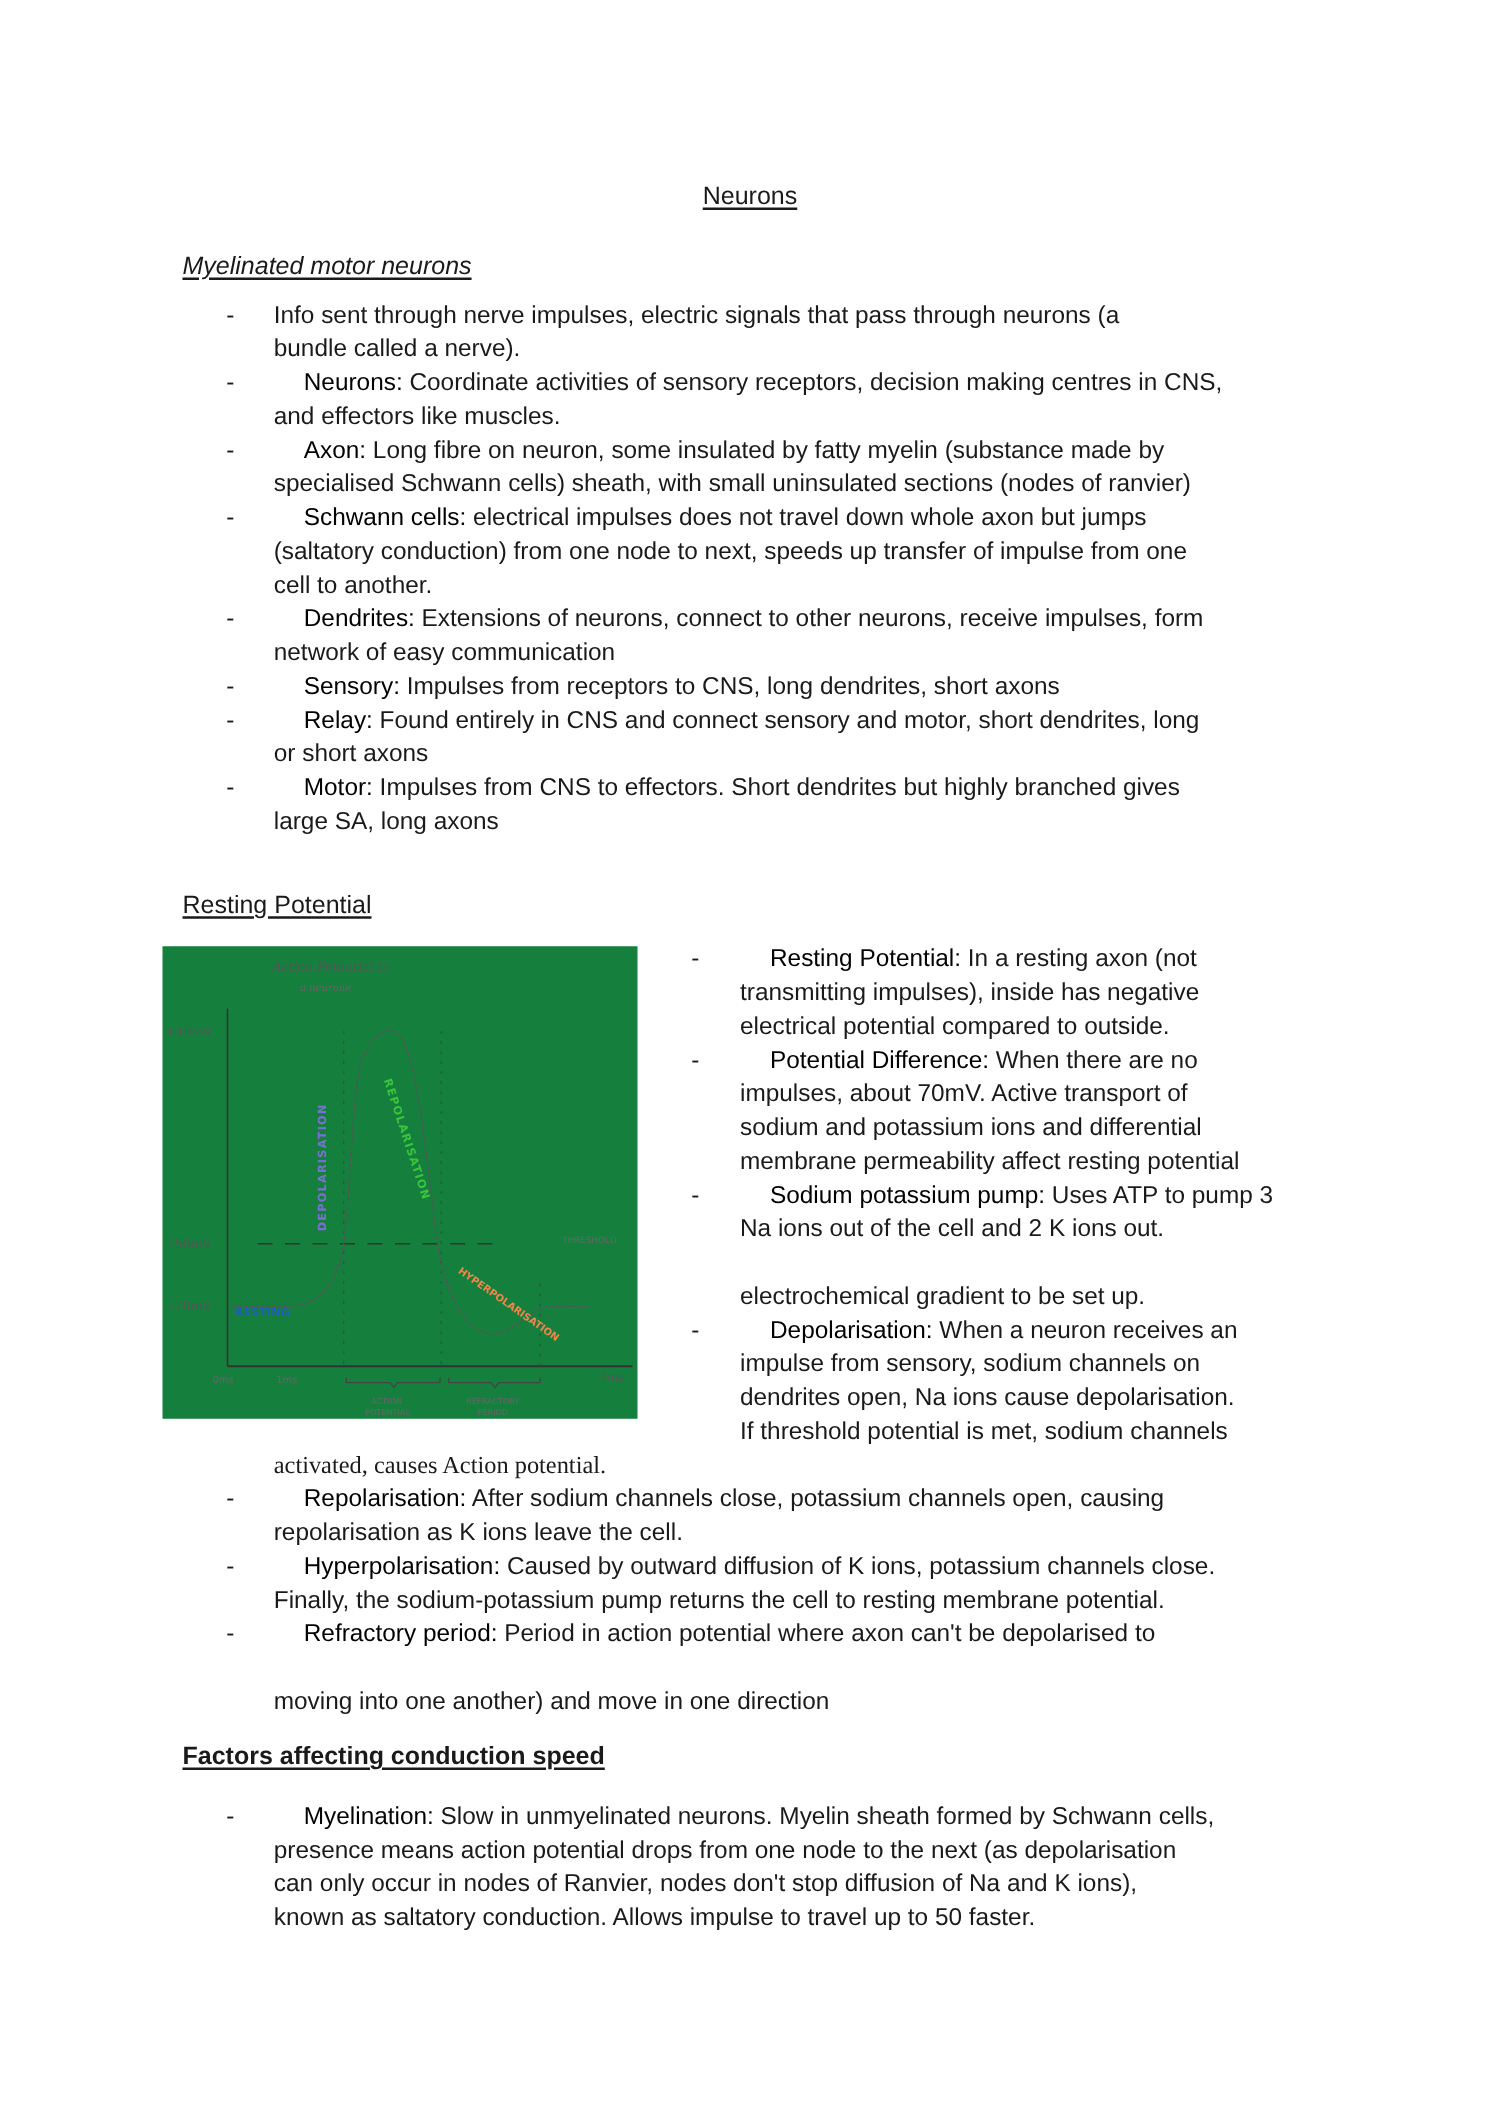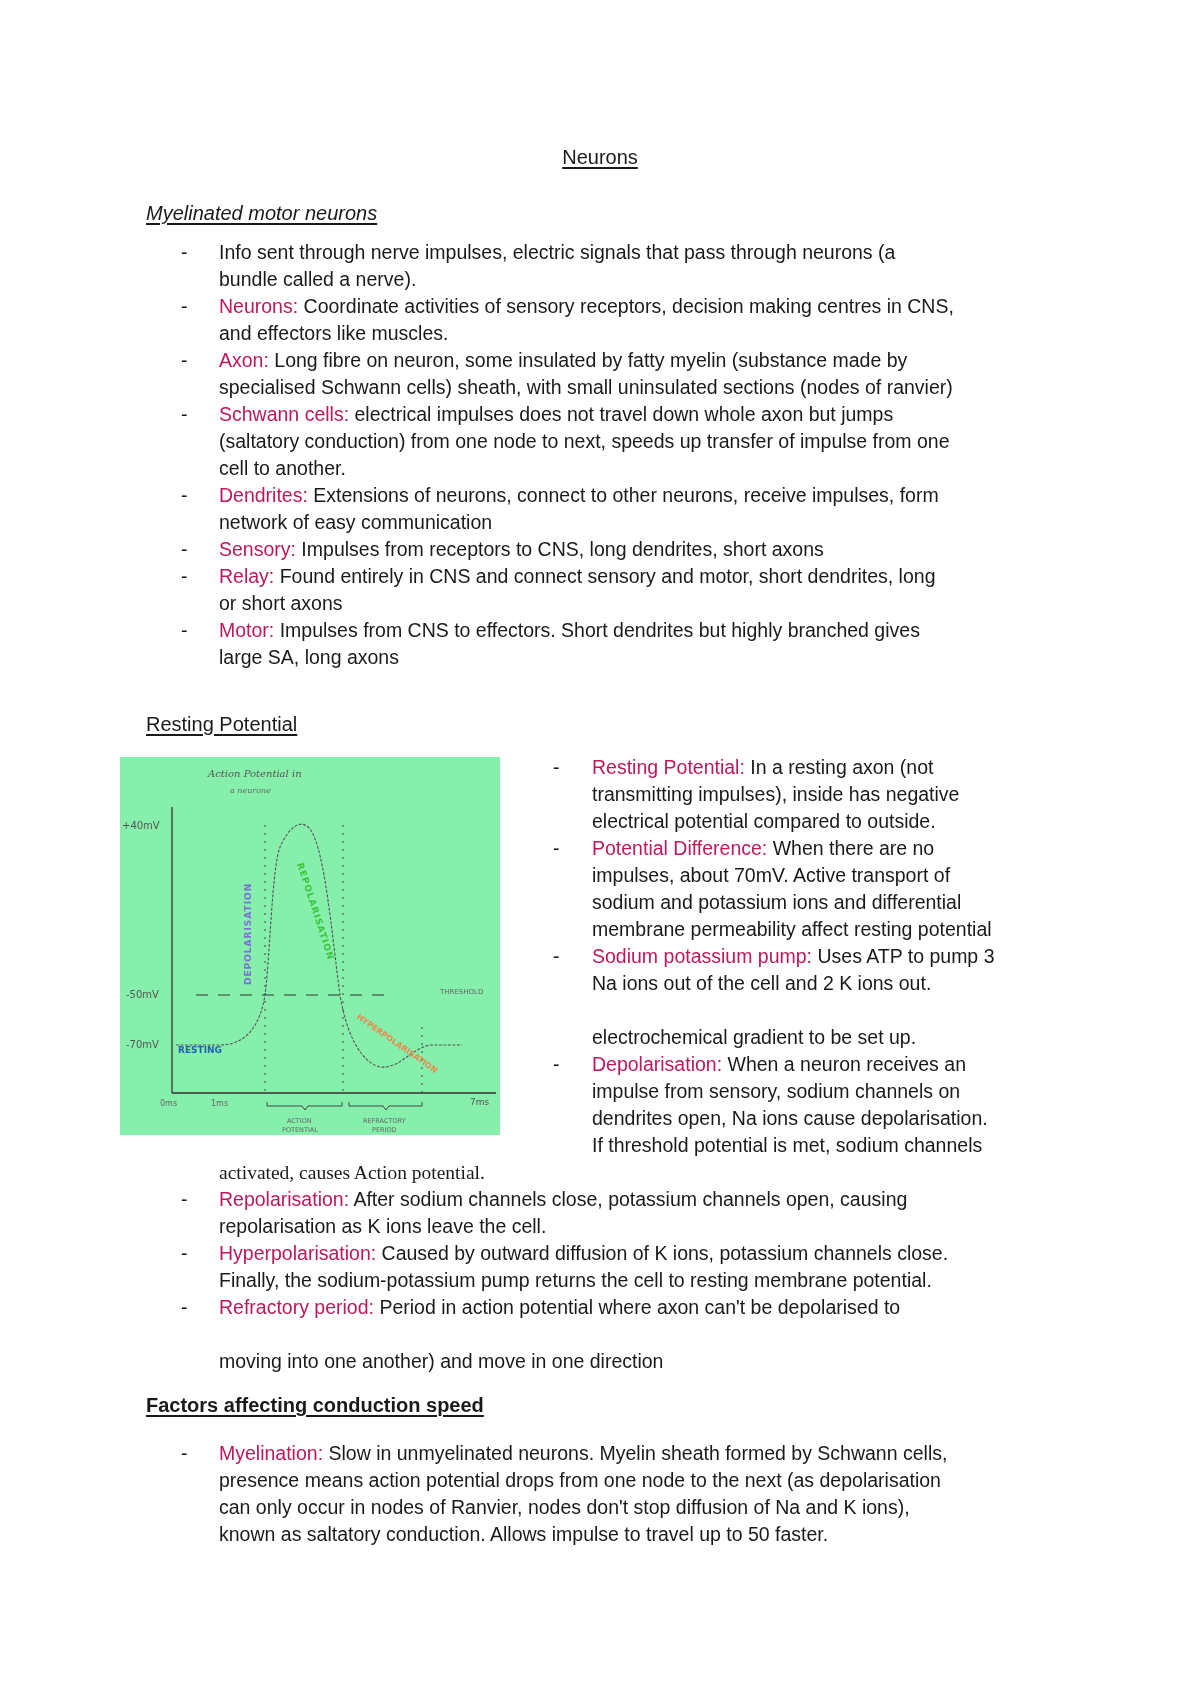--- a/index.html
+++ b/index.html
@@ -46,31 +46,31 @@
     }
     .item {
       position: relative;
       padding-left: 73px;
     }
     .item .dash {
       position: absolute;
       left: 35px;
       top: 0;
     }
-    .term { color: #be185d; }
+    .term { color: #000000; margin-left: 24px; }
     .cont {
       position: absolute;
       font-size: 19.5px;
       line-height: 27px;
     }
     .diagram {
       position: absolute;
-      left: 120px; top: 757px;
+      left: 130px; top: 757px;
       width: 380px; height: 378px;
-      background: #86efac;
+      background: #15803d;
     }
     .diagram svg { display: block; }
     .hw {
       font-family: "DejaVu Sans", sans-serif;
       font-weight: bold;
     }
   </style>
 </head>
 <body>
 

